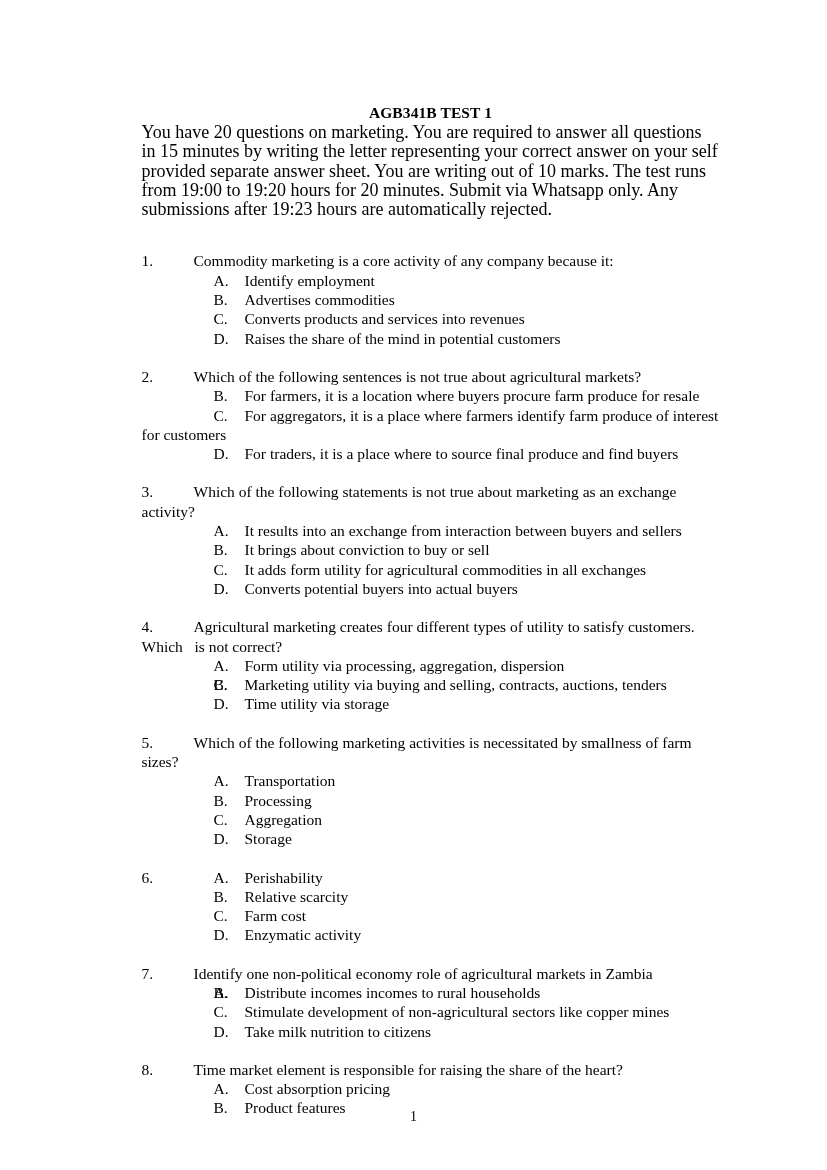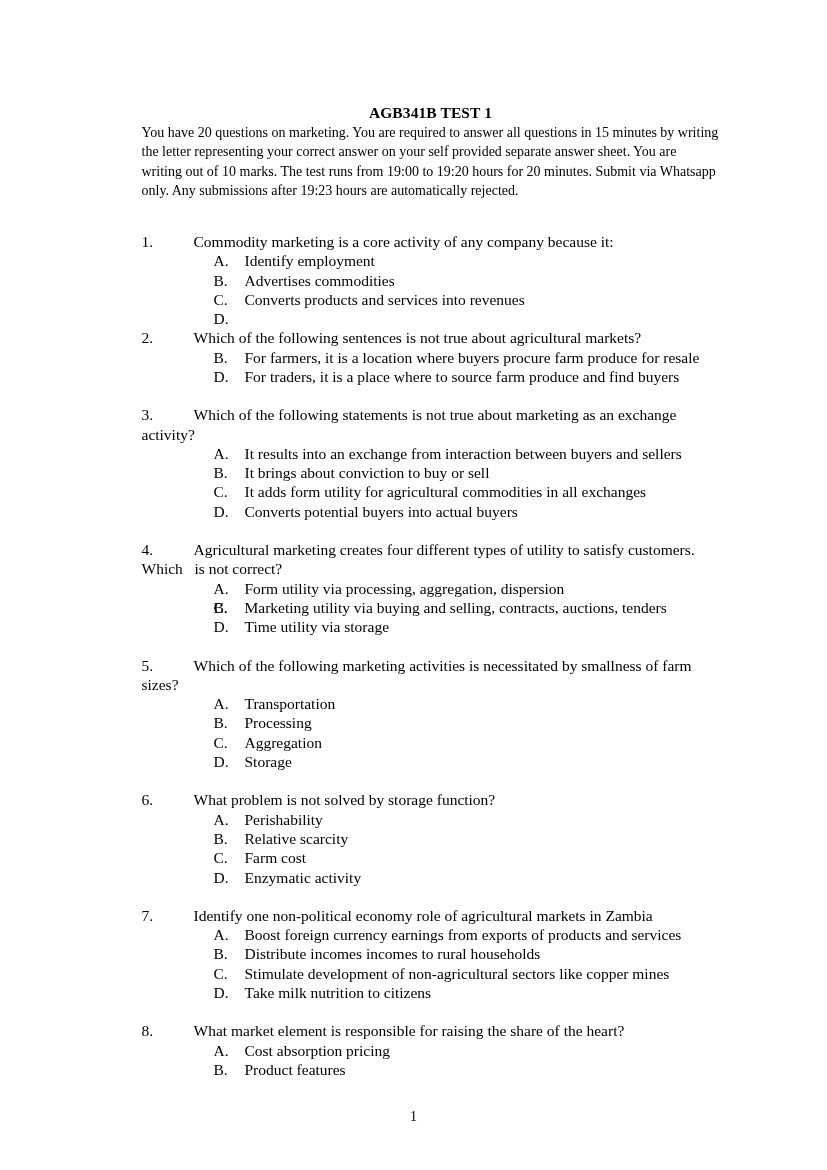--- a/index.html
+++ b/index.html
@@ -28,21 +28,21 @@
   }
   .doc-title {
     text-align: center;
     font-weight: bold;
     font-size: 15.5px;
     line-height: 18px;
     margin: 0 0 1px 0;
     letter-spacing: 0.1px;
   }
   .intro {
-    font-size: 14px;
+    font-size: 18px;
     line-height: 19.3px;
     text-align: left;
     margin: 0;
     white-space: pre-wrap;
   }
   .q-block {
     margin-top: 19px;
   }
   .q-block.first {
     margin-top: 32px;
@@ -118,26 +118,27 @@
     <div class="doc-title">AGB341B TEST 1</div>
 
     <p class="intro">You have 20 questions on marketing. You are required to answer all questions in 15 minutes by writing the letter representing your correct answer on your self provided separate answer sheet. You are writing out of 10 marks. The test runs from 19:00 to 19:20 hours for 20 minutes. Submit via Whatsapp only. Any submissions after 19:23 hours are automatically rejected.</p>
 
     <div id="questions">
         <div class="q-block first">
           <div class="q-stem"><span class="q-num">1.</span><span class="q-stem-text">Commodity marketing is a core activity of any company because it:</span></div>
           <div class="opt"><span class="opt-letter">A.</span><span class="opt-text">Identify employment</span></div>
           <div class="opt"><span class="opt-letter">B.</span><span class="opt-text">Advertises commodities</span></div>
           <div class="opt"><span class="opt-letter">C.</span><span class="opt-text">Converts products and services into revenues</span></div>
-          <div class="opt"><span class="opt-letter">D.</span></div>
+          <div class="opt"><span class="opt-letter">D.</span><span class="opt-text">Raises the share of the mind in potential customers</span></div>
         </div>
         <div class="q-block">
           <div class="q-stem"><span class="q-num">2.</span><span class="q-stem-text">Which of the following sentences is not true about agricultural markets?</span></div>
           <div class="opt"><span class="opt-letter">B.</span><span class="opt-text">For farmers, it is a location where buyers procure farm produce for resale</span></div>
-          <div class="opt"><span class="opt-letter">D.</span><span class="opt-text">For traders, it is a place where to source farm produce and find buyers</span></div>
+          <div class="opt overflow"><span class="opt-letter">C.</span><span class="opt-text">For aggregators, it is a place where farmers identify farm produce of interest for customers</span></div>
+          <div class="opt"><span class="opt-letter">D.</span><span class="opt-text">For traders, it is a place where to source final produce and find buyers</span></div>
         </div>
         <div class="q-block">
           <div class="q-stem wrap"><span class="q-num">3.</span><span class="q-stem-text">Which of the following statements is not true about marketing as an exchange activity?</span></div>
           <div class="opt"><span class="opt-letter">A.</span><span class="opt-text">It results into an exchange from interaction between buyers and sellers</span></div>
           <div class="opt"><span class="opt-letter">B.</span><span class="opt-text">It brings about conviction to buy or sell</span></div>
           <div class="opt"><span class="opt-letter">C.</span><span class="opt-text">It adds form utility for agricultural commodities in all exchanges</span></div>
           <div class="opt"><span class="opt-letter">D.</span><span class="opt-text">Converts potential buyers into actual buyers</span></div>
         </div>
         <div class="q-block">
           <div class="q-stem wrap"><span class="q-num">4.</span><span class="q-stem-text">Agricultural marketing creates four different types of utility to satisfy customers. Which   is not correct?</span></div>
@@ -147,35 +148,35 @@
           <div class="opt"><span class="opt-letter">D.</span><span class="opt-text">Time utility via storage</span></div>
         </div>
         <div class="q-block">
           <div class="q-stem wrap"><span class="q-num">5.</span><span class="q-stem-text">Which of the following marketing activities is necessitated by smallness of farm sizes?</span></div>
           <div class="opt"><span class="opt-letter">A.</span><span class="opt-text">Transportation</span></div>
           <div class="opt"><span class="opt-letter">B.</span><span class="opt-text">Processing</span></div>
           <div class="opt"><span class="opt-letter">C.</span><span class="opt-text">Aggregation</span></div>
           <div class="opt"><span class="opt-letter">D.</span><span class="opt-text">Storage</span></div>
         </div>
         <div class="q-block">
-          <div class="q-stem"><span class="q-num">6.</span><span class="q-stem-text">What problem is not solved by storage function?</span></div>
+          <div class="q-stem"><span class="q-num">6.</span></div>
           <div class="opt"><span class="opt-letter">A.</span><span class="opt-text">Perishability</span></div>
           <div class="opt"><span class="opt-letter">B.</span><span class="opt-text">Relative scarcity</span></div>
           <div class="opt"><span class="opt-letter">C.</span><span class="opt-text">Farm cost</span></div>
           <div class="opt"><span class="opt-letter">D.</span><span class="opt-text">Enzymatic activity</span></div>
         </div>
         <div class="q-block">
           <div class="q-stem"><span class="q-num">7.</span><span class="q-stem-text">Identify one non-political economy role of agricultural markets in Zambia</span></div>
-          <div class="opt"><span class="opt-letter">A.</span><span class="opt-text">Boost foreign currency earnings from exports of products and services</span></div>
+          <div class="opt"><span class="opt-letter">A.</span></div>
           <div class="opt"><span class="opt-letter">B.</span><span class="opt-text">Distribute incomes incomes to rural households</span></div>
           <div class="opt"><span class="opt-letter">C.</span><span class="opt-text">Stimulate development of non-agricultural sectors like copper mines</span></div>
           <div class="opt"><span class="opt-letter">D.</span><span class="opt-text">Take milk nutrition to citizens</span></div>
         </div>
         <div class="q-block">
-          <div class="q-stem"><span class="q-num">8.</span><span class="q-stem-text">What market element is responsible for raising the share of the heart?</span></div>
+          <div class="q-stem"><span class="q-num">8.</span><span class="q-stem-text">Time market element is responsible for raising the share of the heart?</span></div>
           <div class="opt"><span class="opt-letter">A.</span><span class="opt-text">Cost absorption pricing</span></div>
           <div class="opt"><span class="opt-letter">B.</span><span class="opt-text">Product features</span></div>
         </div>
       </div>
 
   </div>
 
   <div class="page-number">1</div>
 </div>
 

